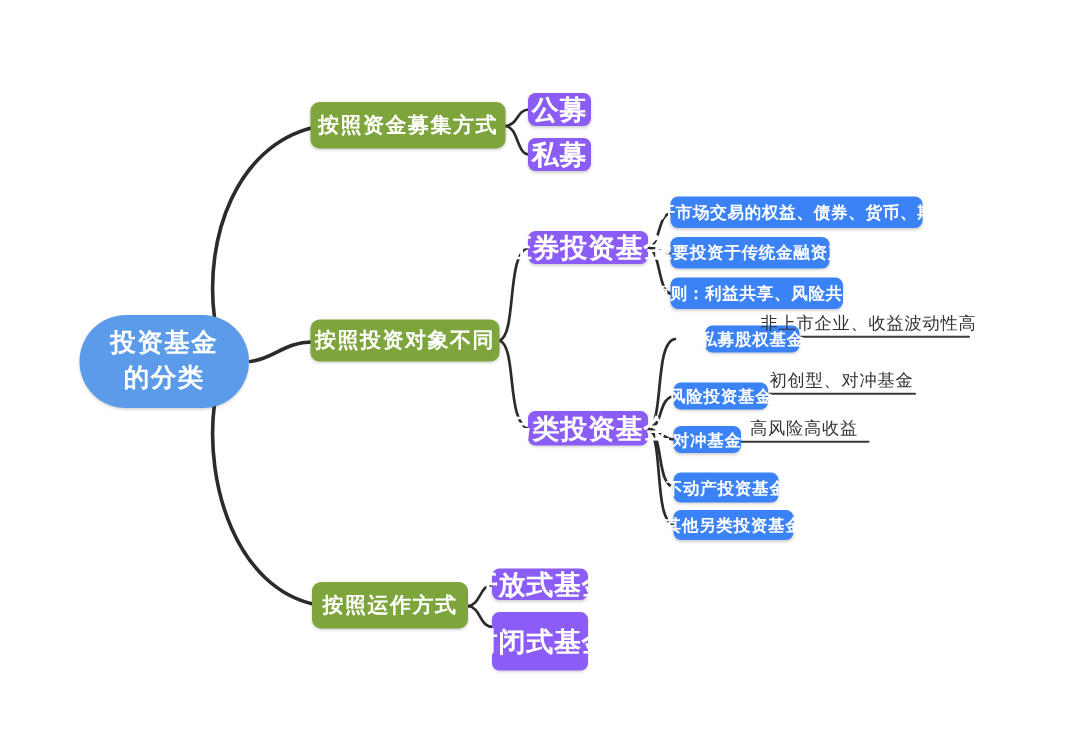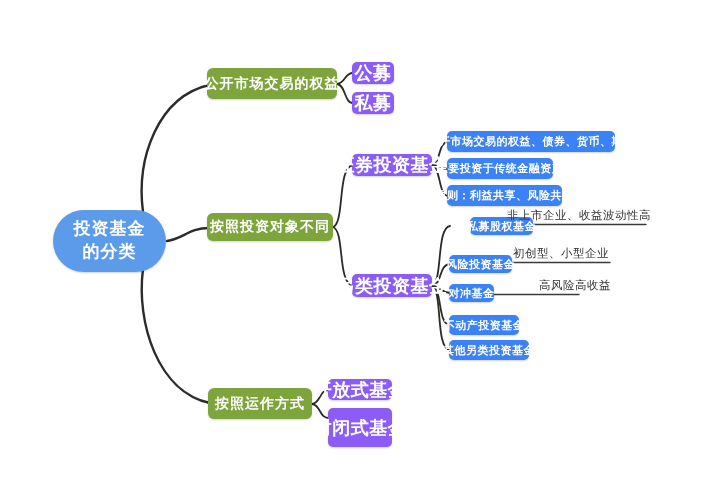--- a/index.html
+++ b/index.html
@@ -60,38 +60,38 @@
       <path d="M 512 262.5 L 610 262.5"></path>
       <path d="M 494 294.5 L 579 294.5"></path>
     </g>
   </svg>
 
   <div class="node root" style="left:53px;top:210px;width:113px;height:62px;text-align:center;">
     <span>投资基金</span>
     <span>的分类</span>
   </div>
 
-  <div class="node branch" style="left:207px;top:68px;width:130px;height:31px;">公开市场交易的权益</div>
+  <div class="node branch" style="left:207px;top:68px;width:130px;height:31px;">按照资金募集方式</div>
   <div class="node leaf-pink" style="left:352px;top:62px;width:42px;height:22px;">公募</div>
   <div class="node leaf-pink" style="left:352px;top:92px;width:42px;height:22px;">私募</div>
 
   <div class="node branch" style="left:207px;top:213px;width:126px;height:28px;">按照投资对象不同</div>
 
   <div class="node leaf-pink" style="left:352px;top:154px;width:80px;height:22px;">证券投资基金</div>
   <div class="node leaf-purple" style="left:447px;top:131px;width:168px;height:21px;">公开市场交易的权益、债券、货币、期货</div>
   <div class="node leaf-purple" style="left:447px;top:158px;width:106px;height:21px;">主要投资于传统金融资产</div>
   <div class="node leaf-purple" style="left:447px;top:185px;width:115px;height:21px;">原则：利益共享、风险共担</div>
 
   <div class="node leaf-pink" style="left:352px;top:274px;width:80px;height:23px;">另类投资基金</div>
   <div class="node leaf-purple" style="left:449px;top:217px;width:63px;height:18px;margin-left:21px;">私募股权基金</div>
   <div class="anno" style="left:579px;top:208px;">非上市企业、收益波动性高</div>
   <div class="node leaf-purple" style="left:449px;top:255px;width:63px;height:18px;">风险投资基金</div>
-  <div class="anno" style="left:561px;top:246px;">初创型、小型企业</div>
+  <div class="anno" style="left:561px;top:246px;">初创型、对冲基金</div>
   <div class="node leaf-purple" style="left:449px;top:284px;width:45px;height:18px;">对冲基金</div>
-  <div class="anno" style="left:536px;top:278px;margin-left:39px;">高风险高收益</div>
+  <div class="anno" style="left:536px;top:278px;">高风险高收益</div>
   <div class="node leaf-purple" style="left:449px;top:315px;width:70px;height:20px;">不动产投资基金</div>
   <div class="node branch" style="left:208px;top:388px;width:104px;height:31px;">按照运作方式</div>
 
   <div class="node leaf-purple" style="left:449px;top:340px;width:80px;height:20px;">其他另类投资基金</div>
   <div class="node leaf-pink" style="left:328px;top:379px;width:64px;height:21px;">开放式基金</div>
   <div class="node leaf-pink" style="left:328px;top:408px;width:64px;height:39px;">封闭式基金</div>
 
 </div>
 
 </body></html>

